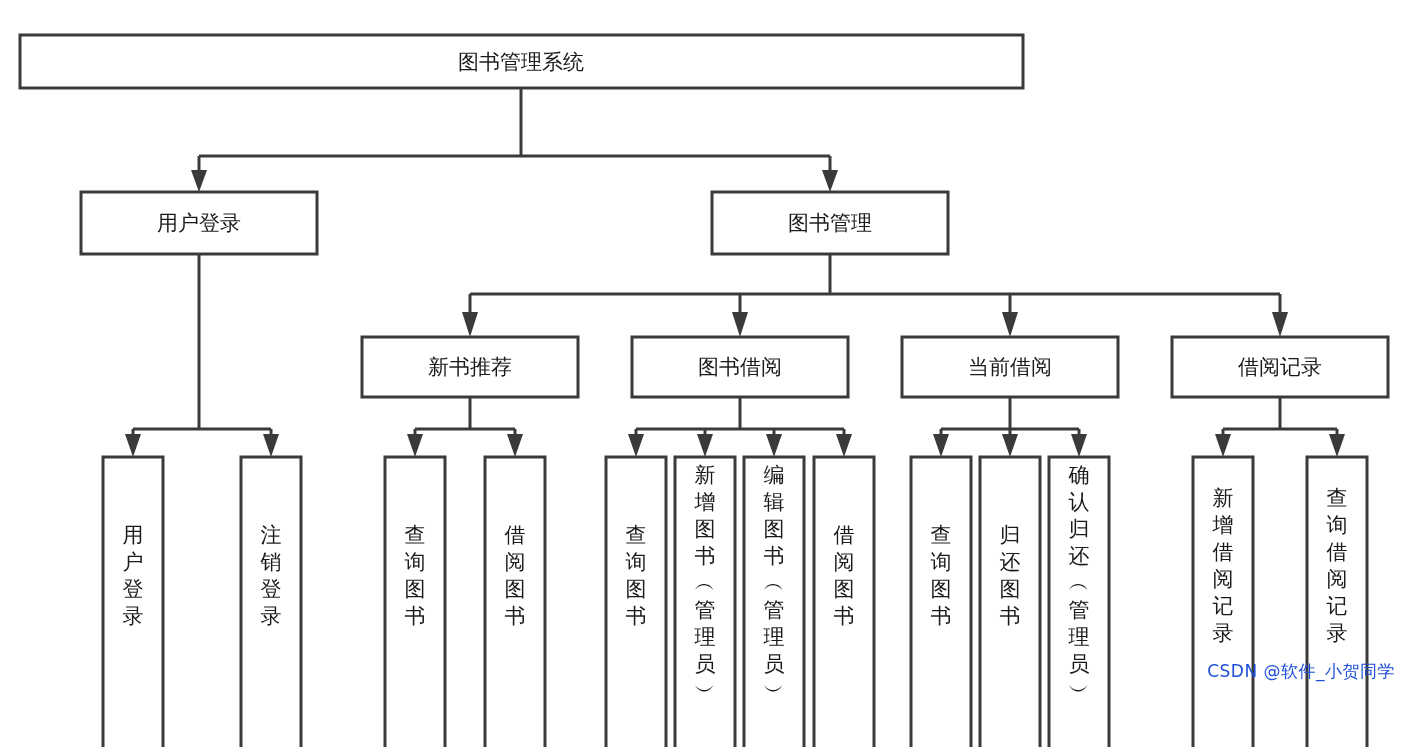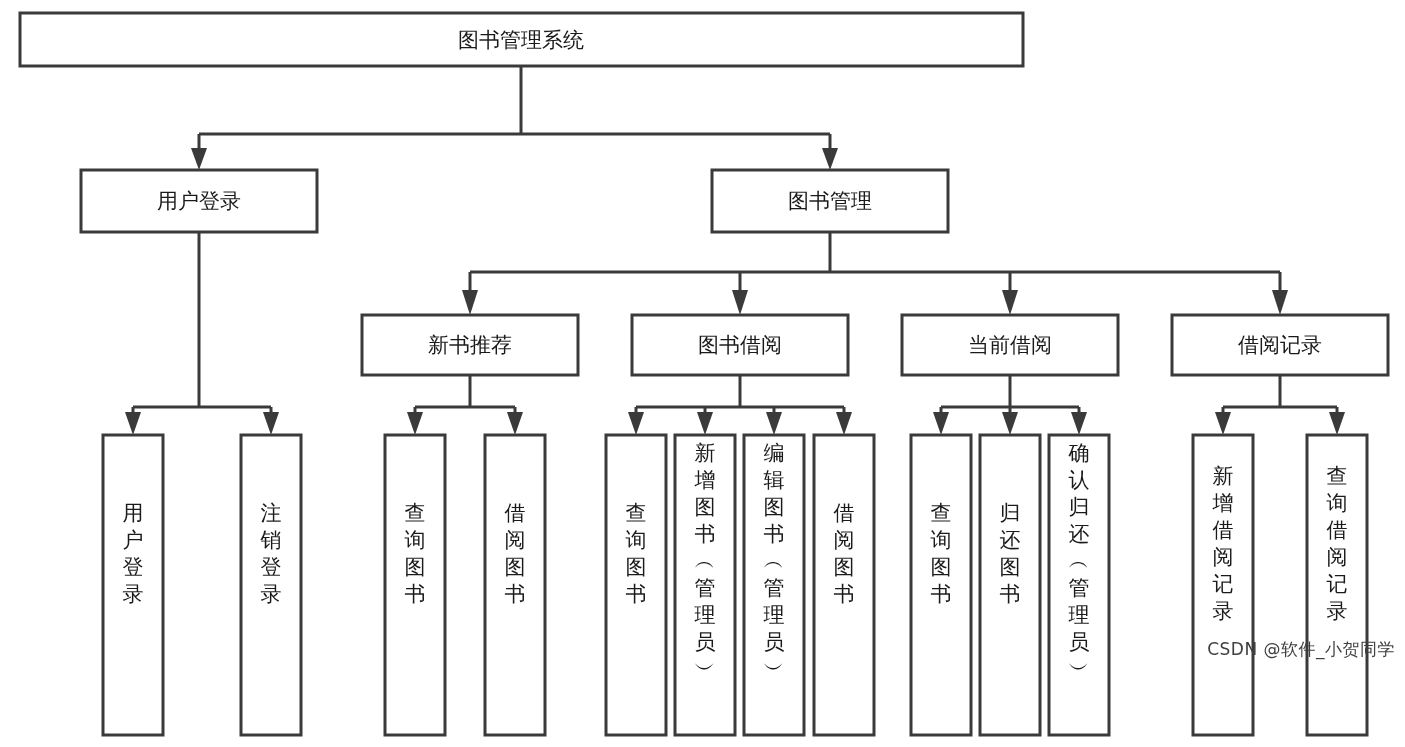--- a/index.html
+++ b/index.html
@@ -11,20 +11,21 @@
     width: 1405px;
     height: 747px;
     font-family: "DejaVu Sans", "Liberation Sans", sans-serif;
     overflow: hidden;
     position: relative;
   }
   #diagram-root {
     position: relative;
     width: 1405px;
     height: 667px;
+    margin-top: 22px;
   }
   svg.diagram-canvas {
     position: absolute;
     top: 0;
     left: 0;
     width: 1405px;
     height: 747px;
     display: block;
   }
   .node-box {
@@ -54,21 +55,21 @@
     font-size: 21px;
     fill: #1a1a1a;
     text-anchor: middle;
   }
   .watermark-text {
     position: absolute;
     right: 10px;
     bottom: 6px;
     font-family: "DejaVu Sans", "Liberation Sans", sans-serif;
     font-size: 17px;
-    color: #404040;
+    color: #1d4ed8;
     white-space: nowrap;
     letter-spacing: 0.5px;
     pointer-events: none;
   }
 </style>
 </head>
 <body>
 
 <div id="diagram-root">
 

